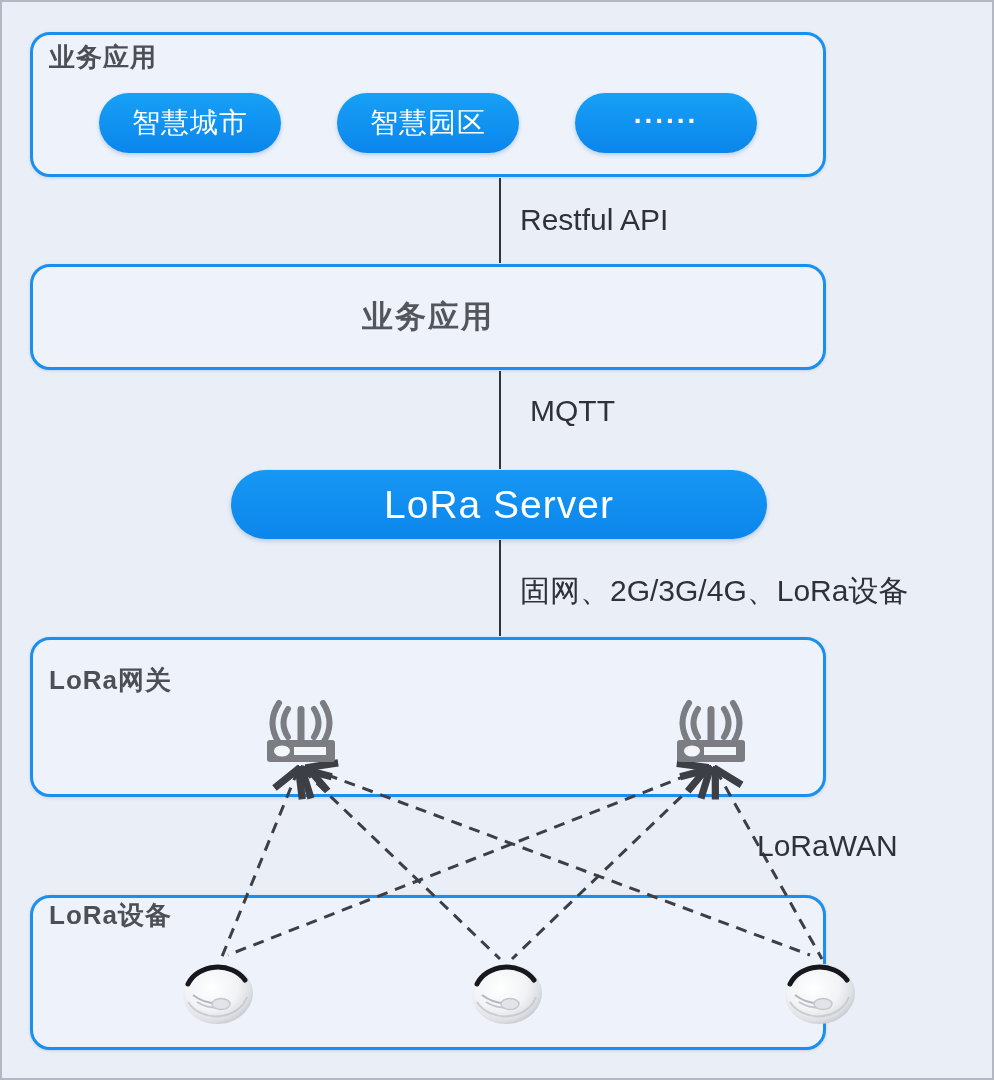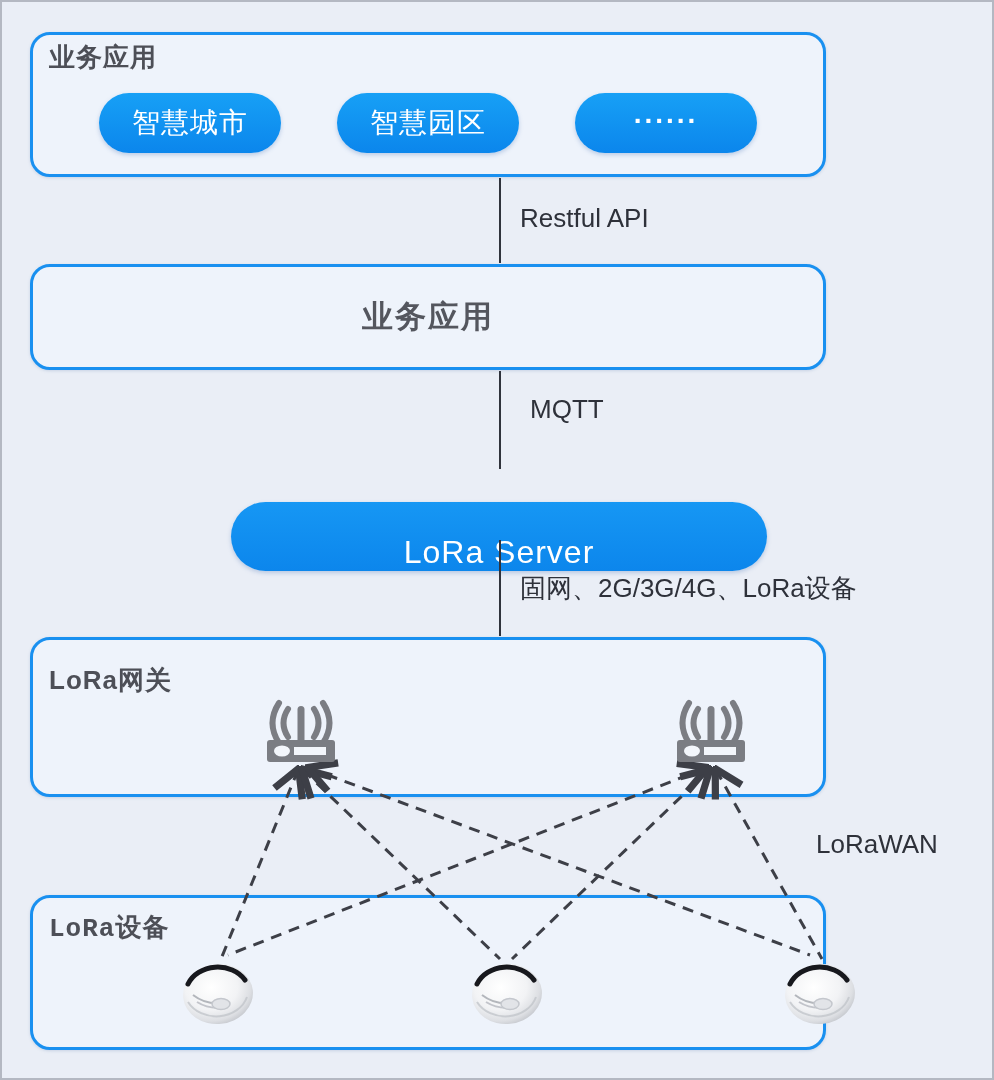--- a/index.html
+++ b/index.html
@@ -24,27 +24,26 @@
     background:linear-gradient(180deg,#17a0f6,#0b86ec);color:#ffffff;font-size:28px;font-weight:500;
     box-shadow:0 2px 4px rgba(90,130,190,.35);letter-spacing:1px;
   }
   .pill.dots span{transform:translateY(-9px);letter-spacing:3px;font-weight:700;}
   .platform-title{
     position:absolute;left:0;right:0;top:0;bottom:0;display:flex;align-items:center;justify-content:center;
     font-size:31px;font-weight:600;color:#54565e;letter-spacing:2px;
   }
   .server-pill{
     position:absolute;left:229px;top:468px;width:536px;height:69px;border-radius:35px;
-    background:linear-gradient(180deg,#1697f4,#0c86ec);display:flex;align-items:flex-end;justify-content:center;
-    color:#fff;font-size:32px;font-weight:500;letter-spacing:1px;z-index:2;
+    background:linear-gradient(180deg,#1697f4,#0c86ec);display:flex;align-items:center;justify-content:center;
+    color:#fff;font-size:39px;font-weight:500;letter-spacing:1px;z-index:2;
     box-shadow:0 2px 4px rgba(90,130,190,.35);
-    margin-top:32px;
   }
   .link-label{
-    position:absolute;font-size:26px;color:#2e313a;z-index:6;white-space:nowrap;
+    position:absolute;font-size:30px;color:#2e313a;z-index:6;white-space:nowrap;
   }
   #wires{position:absolute;left:0;top:0;width:994px;height:1080px;z-index:5;pointer-events:none;}
 </style>
 </head>
 <body>
 
 <div id="stage">
 
   <div class="layer-box" style="top:30px;height:145px;">
     <div class="box-title" style="left:16px;top:5px;">业务应用</div>
@@ -67,21 +66,21 @@
 
   <div class="server-pill">
     <span>LoRa Server</span>
   </div>
 
   <div class="layer-box" style="top:635px;height:160px;">
     <div class="box-title" style="left:16px;top:23px;">LoRa网关</div>
   </div>
 
   <div class="layer-box" style="top:893px;height:155px;">
-    <div class="box-title" style="left:16px;top:12px;font-family:Liberation Mono, monospace;">LoRa设备</div>
+    <div class="box-title" style="left:16px;top:0;">LoRa设备</div>
   </div>
 
   <svg id="wires" viewBox="0 0 994 1080">
     <defs>
       <radialGradient id="devGrad" cx="42%" cy="38%" r="68%">
         <stop offset="0%" stop-color="#ffffff"></stop>
         <stop offset="55%" stop-color="#f2f3f5"></stop>
         <stop offset="82%" stop-color="#dddfe3"></stop>
         <stop offset="100%" stop-color="#bfc2c8"></stop>
       </radialGradient>
@@ -125,15 +124,15 @@
     <use href="#gatewayIcon" x="709" y="690"></use>
 
     <use href="#deviceIcon" x="216" y="992"></use>
     <use href="#deviceIcon" x="505" y="992"></use>
     <use href="#deviceIcon" x="818" y="992"></use>
   </svg>
 
   <div class="link-label" style="left:518px;top:201px;">Restful API</div>
   <div class="link-label" style="left:528px;top:392px;">MQTT</div>
   <div class="link-label" style="left:518px;top:569px;">固网、2G/3G/4G、LoRa设备</div>
-  <div class="link-label" style="left:814px;top:827px;text-align:center;">LoRaWAN</div>
+  <div class="link-label" style="left:755px;top:827px;text-align:center;">LoRaWAN</div>
 
 </div>
 
 </body></html>

